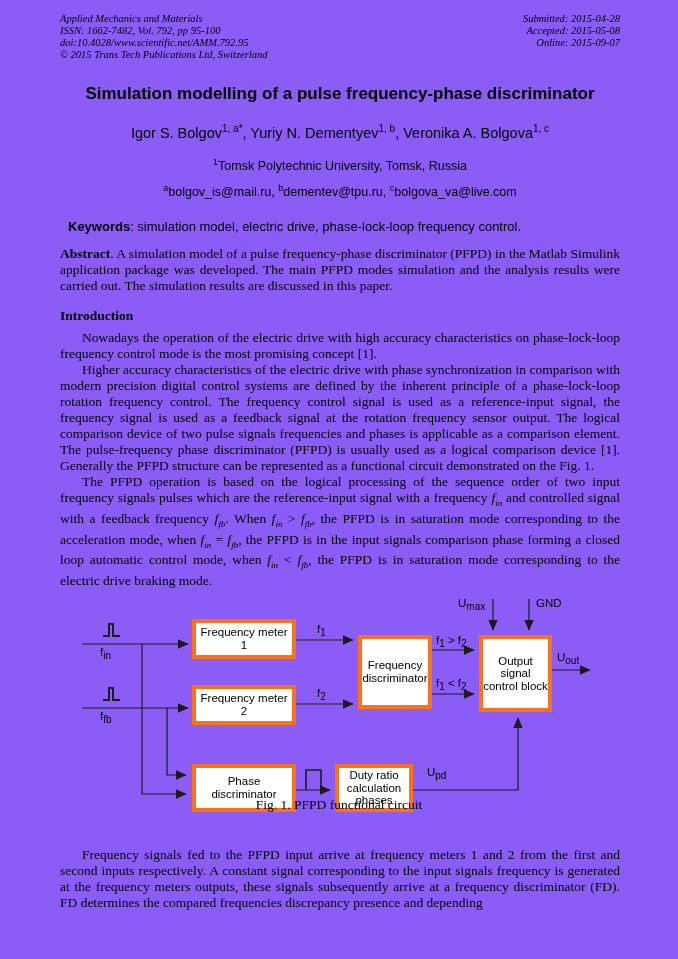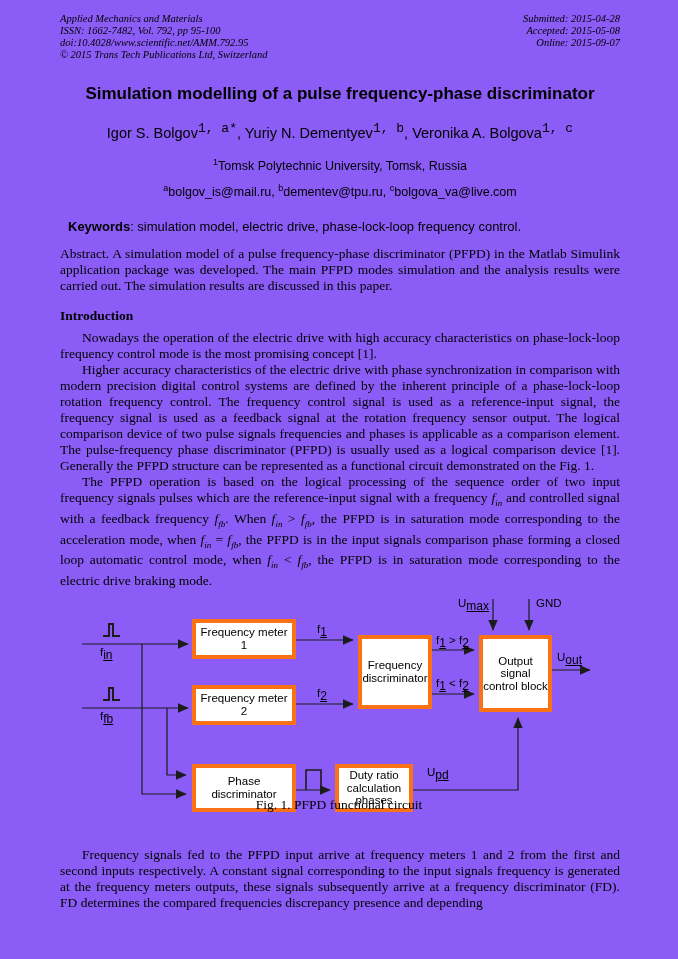--- a/index.html
+++ b/index.html
@@ -12,49 +12,49 @@
   
   .hdr { display:flex; justify-content:space-between; padding-top:13px;
          font:italic 10.5px/12px "Liberation Serif", serif; }
   .hdr .right { text-align:right; }
 
   
   .title { margin-top:23px; text-align:center;
            font:bold 17px/20px "Liberation Sans", sans-serif; }
   .authors { margin-top:16px; text-align:center;
              font:14.5px/18px "Liberation Sans", sans-serif; }
-  .authors sup { font-size:13px;font-family:Liberation Mono, monospace; }
+  .authors sup { font-size:10px; }
   .affil, .emails { text-align:center; font:12.5px/15px "Liberation Sans", sans-serif; }
   .affil { margin-top:13px; }
   .emails { margin-top:7px; }
   .affil sup, .emails sup { font-size:9px; }
 
   
   .keywords { margin-top:19px; font:13px/16px "Liberation Sans", sans-serif;padding-left:8px; }
   .keywords b { font-weight:bold; }
   .abstract { margin-top:11px; font:13.5px/16px "Liberation Serif", serif;
               text-align:justify; }
-  .abstract b { font-weight:normal; }
+  .abstract b { font-weight:bold; }
 
   h2.sect { margin-top:14px; font:bold 13.5px/16px "Liberation Serif", serif; }
 
   p.body { font:13.5px/16px "Liberation Serif", serif; text-align:justify;
            text-indent:22px; }
   p.body sub, .abstract sub { font-size:9px; }
   .first-para { margin-top:6px; }
 
   
   .figure { position:relative; width:678px; height:235px; margin-top:8px; }
   .figure svg { position:absolute; left:0; top:0; }
   .fbox { position:absolute; border:4px solid #f97316; background:#fff;
           display:flex; flex-direction:column; align-items:center; justify-content:center;
           text-align:center; font:11.5px/12.5px "Liberation Sans", sans-serif; }
   .flabel { position:absolute; font:11.5px/13px "Liberation Sans", sans-serif;
             white-space:nowrap; }
-  .flabel sub { font-size:12px;text-decoration:underline; }
+  .flabel sub { font-size:10px; }
   .caption { position:absolute; top:200px; left:0; width:100%; text-align:center;
              font:13.5px/16px "Liberation Serif", serif; }
   .lastp { margin-top:15px; }
 </style>
 </head>
 <body>
 
 <div class="page">
   <div class="text-col">
 

